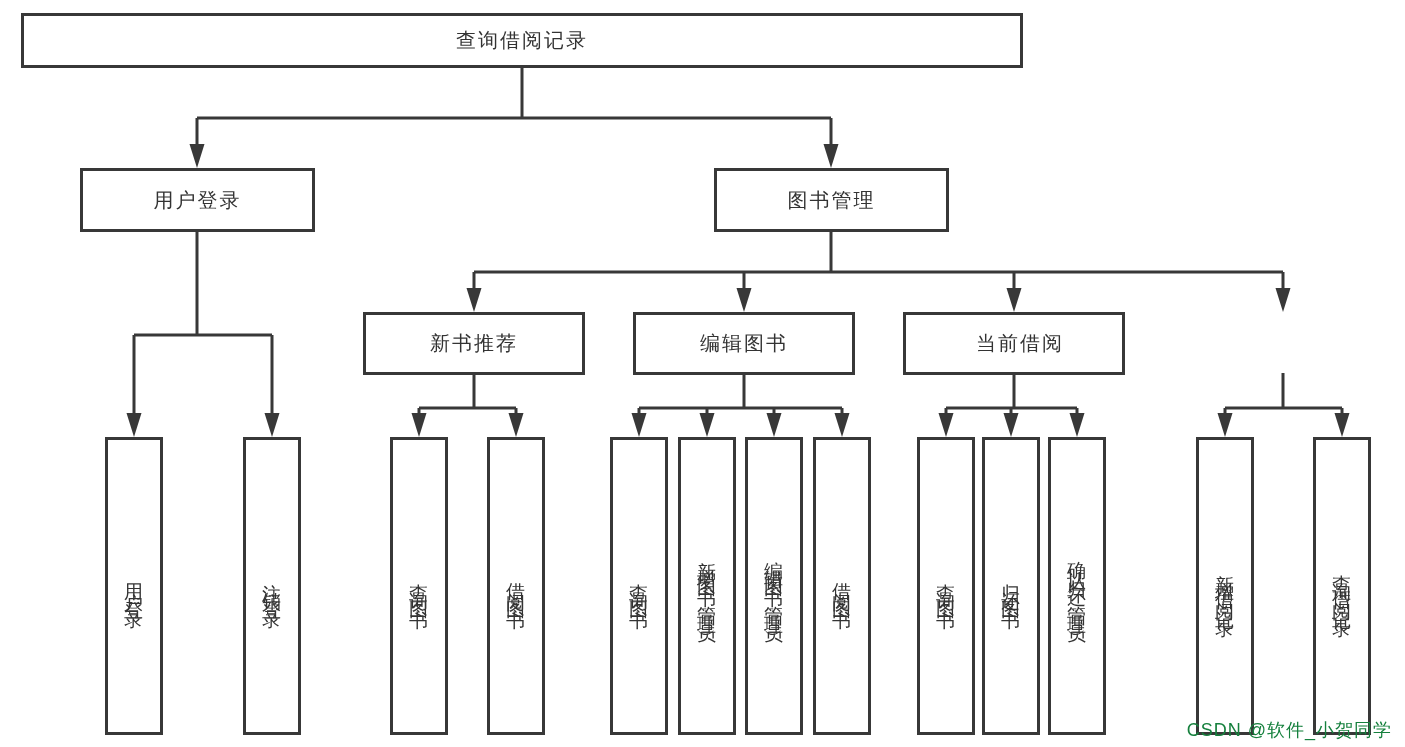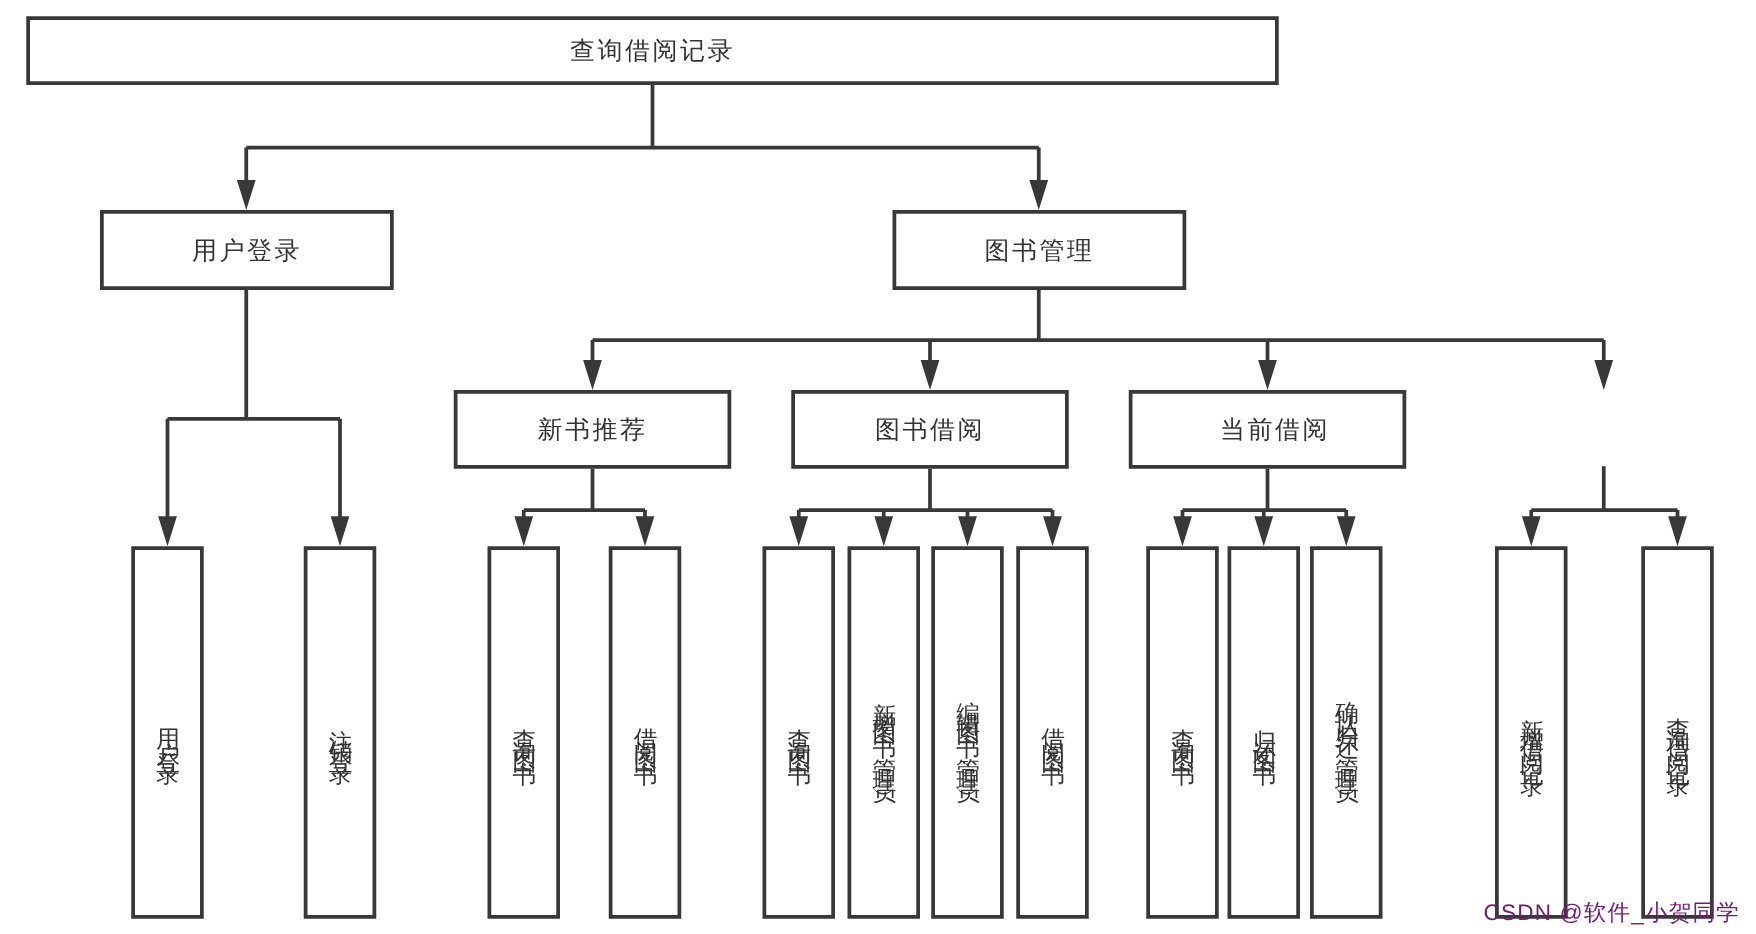--- a/index.html
+++ b/index.html
@@ -66,21 +66,21 @@
   #leaf-cb-1 { left: 917px; }
   #leaf-cb-2 { left: 982px; }
   #leaf-cb-3 { left: 1048px; }
   #leaf-br-1 { left: 1196px; }
   #leaf-br-2 { left: 1313px; }
   #watermark {
     position: absolute;
     right: 13px;
     bottom: 5px;
     font-size: 18px;
-    color: #701a75;
+    color: #15803d;
     letter-spacing: 1px;
     z-index: 2;
     white-space: nowrap;
   }
 </style>
 </head>
 <body>
 
 <div id="stage">
 
@@ -133,21 +133,21 @@
       <polygon points="1334.5,413 1349.5,413 1342,437" stroke="none"></polygon>
     </g>
   </svg>
 
   <div class="box hbox" id="root-box">查询借阅记录</div>
 
   <div class="box hbox" id="user-login-box">用户登录</div>
   <div class="box hbox" id="book-mgmt-box">图书管理</div>
 
   <div class="box hbox" id="new-book-rec-box">新书推荐</div>
-  <div class="box hbox" id="book-borrow-box">图书借阅</div>
+  <div class="box hbox" id="book-borrow-box">编辑图书</div>
   <div class="box hbox" id="current-borrow-box">当前借阅</div>
 
   <div class="box vbox" id="leaf-ul-1">用户登录</div>
   <div class="box vbox" id="leaf-ul-2">注销登录</div>
 
   <div class="box vbox" id="leaf-nb-1">查询图书</div>
   <div class="box vbox" id="leaf-nb-2">借阅图书</div>
 
   <div class="box vbox" id="leaf-bb-1">查询图书</div>
   <div class="box vbox" id="leaf-bb-2">新增图书（管理员）</div>

